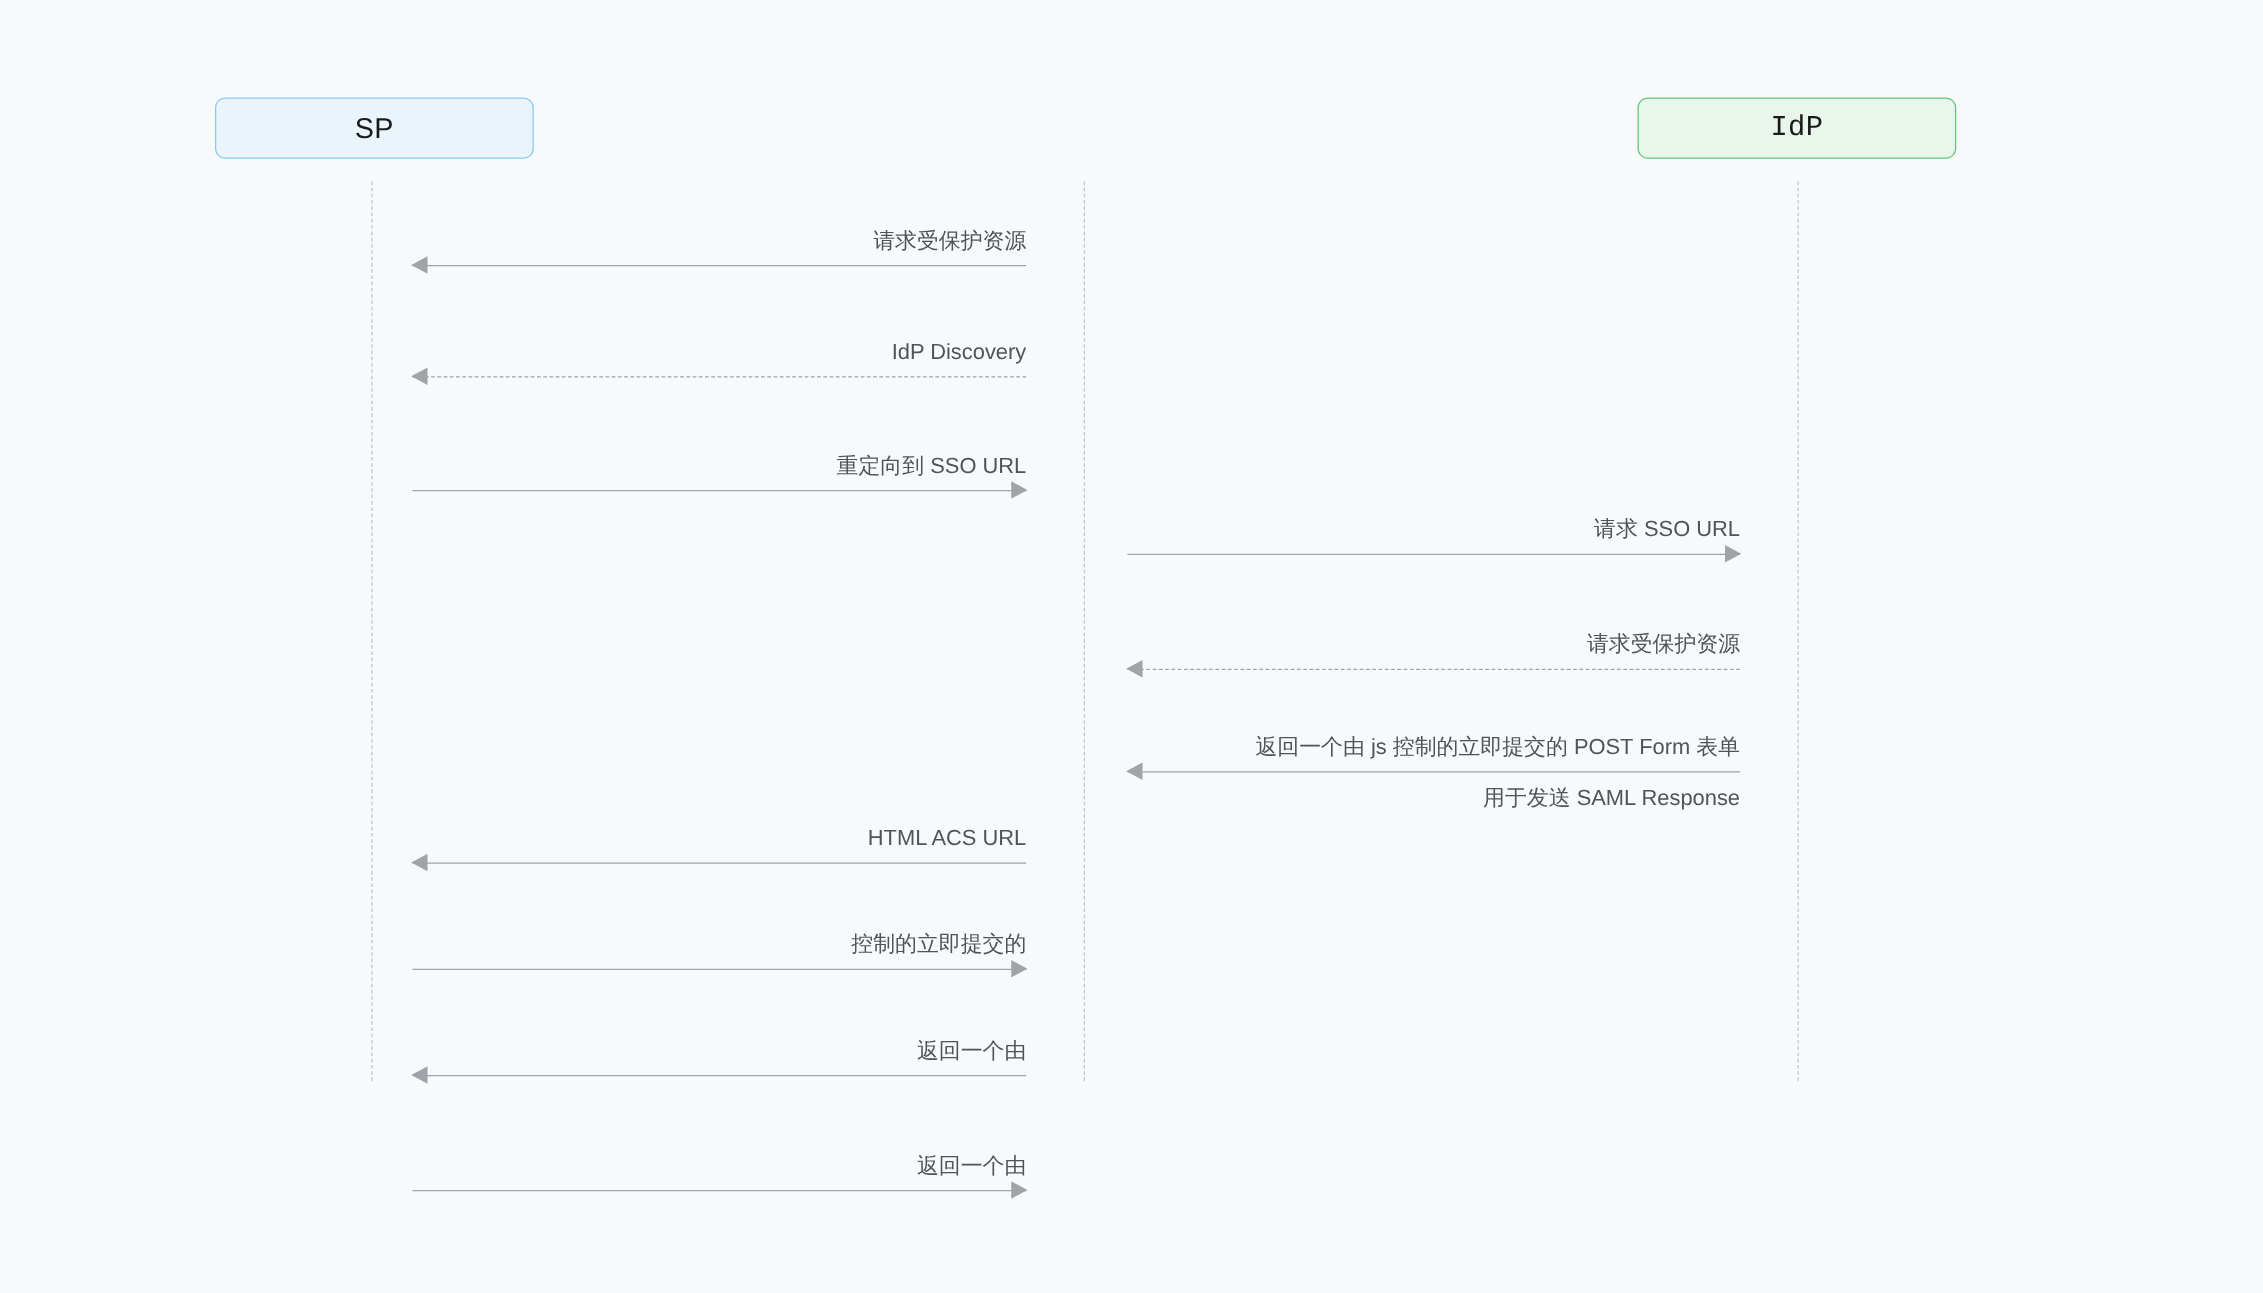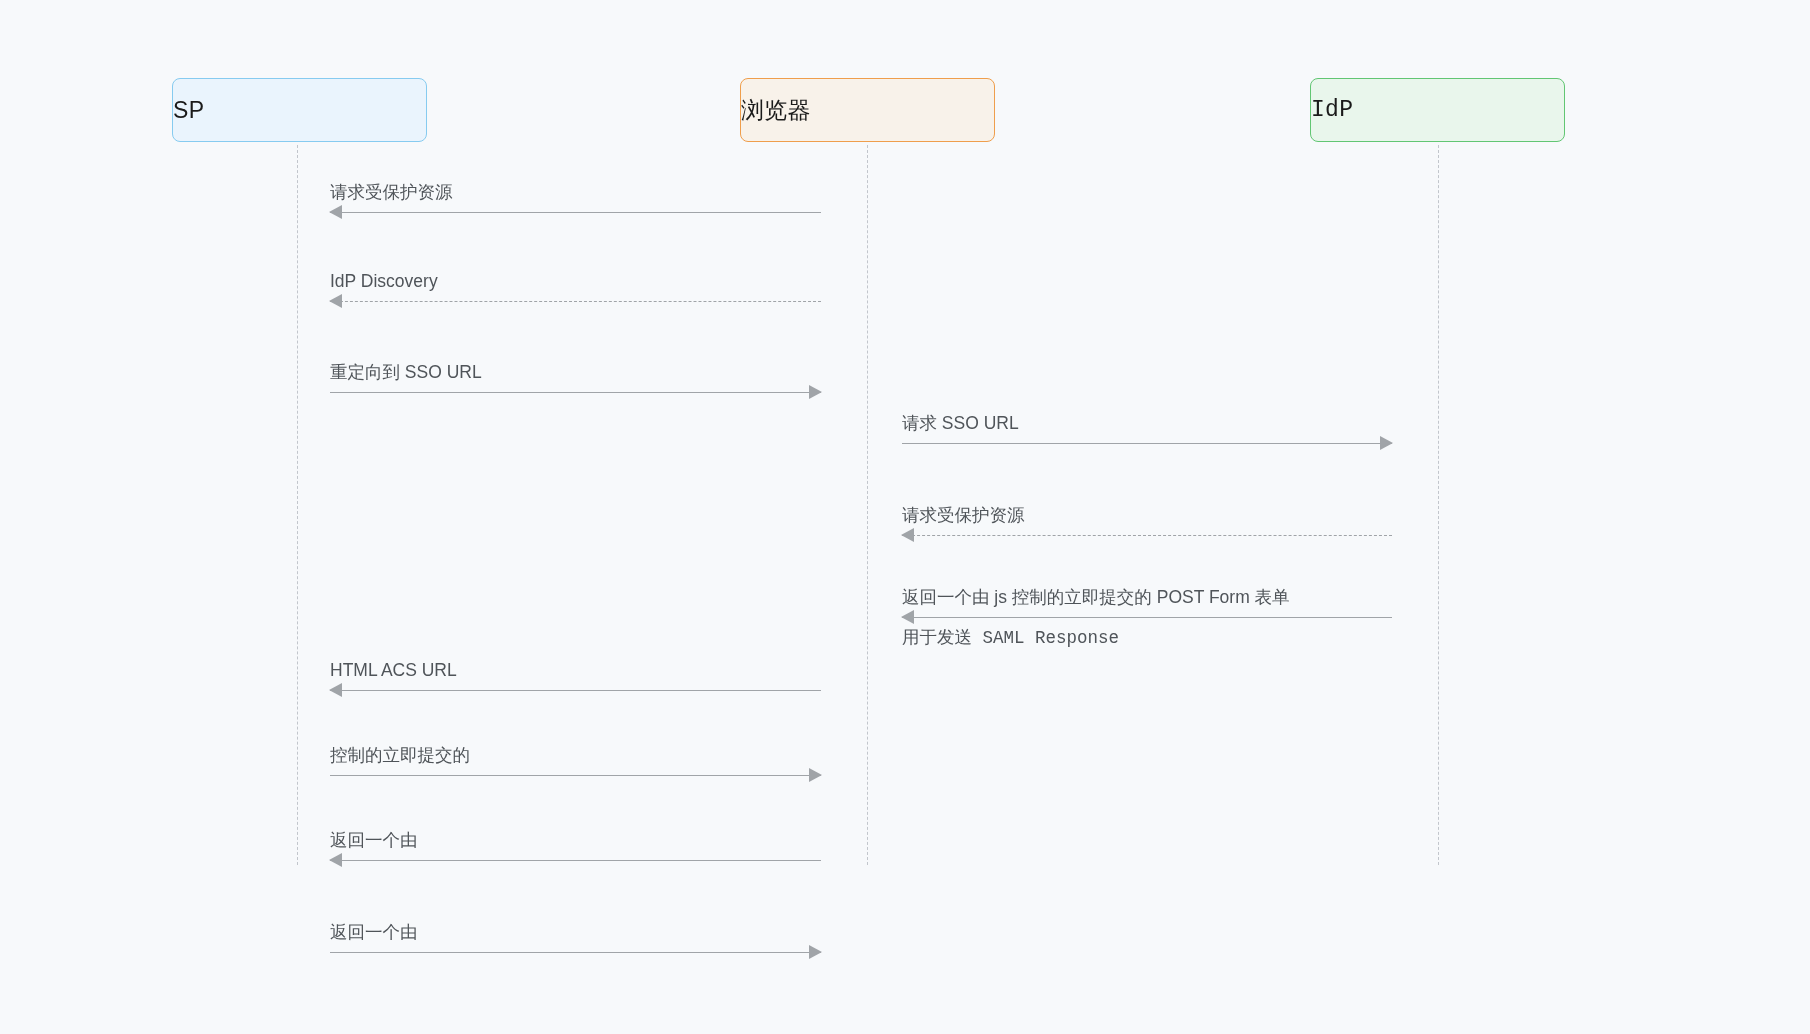--- a/index.html
+++ b/index.html
@@ -18,26 +18,27 @@
     position: relative;
     width: 1810px;
     height: 1034px;
     background: #f7f9fb;
   }
 
   
   .participant {
     position: absolute;
     box-sizing: border-box;
-    height: 64px;
+    height: 49px;
     border-radius: 8px;
     border-width: 1.5px;
     border-style: solid;
     display: flex;
     align-items: center;
+    justify-content: center;
   }
   .participant .p-label {
     font-size: 23px;
     color: #1a1a1a;
     letter-spacing: 0.3px;
     line-height: 1;
   }
   .p-sp      { background: #eaf4fd; border-color: #86cbf0; }
   .p-browser { background: #f8f2ea; border-color: #ef9e4c; }
   .p-idp     { background: #e9f6ec; border-color: #62c673; font-family: Liberation Mono, monospace; }
@@ -81,41 +82,38 @@
     border-left: 13px solid #a0a4a8;
   }
   .arrowhead.left {
     left: -1px;
     border-right: 13px solid #a0a4a8;
   }
   .msg-label {
     position: absolute;
     left: 0;
     width: 100%;
-    text-align: left;
+    text-align: right;
     font-size: 17.5px;
     color: #4f5459;
     white-space: nowrap;
     line-height: 1.2;
   }
   .msg-label.above { bottom: 9px; }
-  .msg-label.below { top: 11px; font-family: Liberation Mono, monospace; }
+  .msg-label.below { top: 11px; }
 </style>
 </head>
 <body>
 
 <div id="canvas">
 
   <div class="participant p-sp" style="left:172px; top:78px; width:255px;">
     <span class="p-label">SP</span>
   </div>
 
-  <div class="participant p-browser" style="left:740px; top:78px; width:255px;">
-    <span class="p-label">浏览器</span>
-  </div>
 
   <div class="participant p-idp" style="left:1310px; top:78px; width:255px;">
     <span class="p-label">IdP</span>
   </div>
 
   <div class="lifeline" style="left:297px;"></div>
   <div class="lifeline" style="left:867px;"></div>
   <div class="lifeline" style="left:1438px;"></div>
 
   <div class="message" style="left:330px; top:212px; width:491px;">

